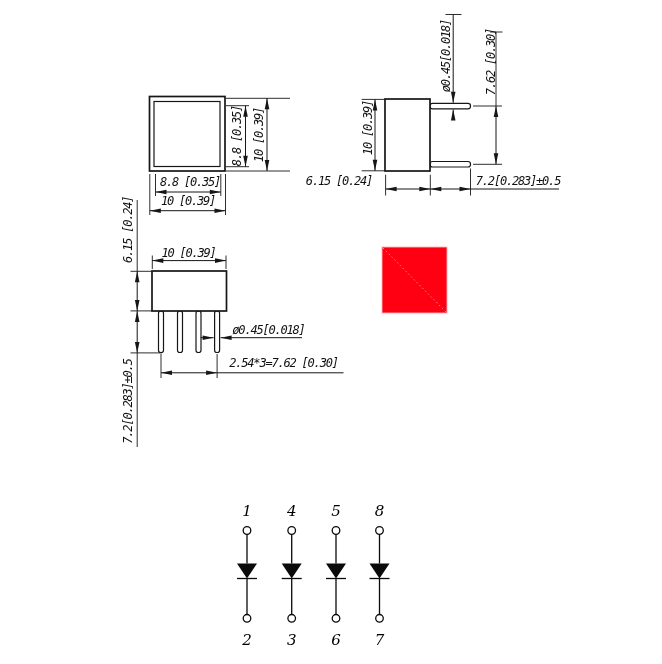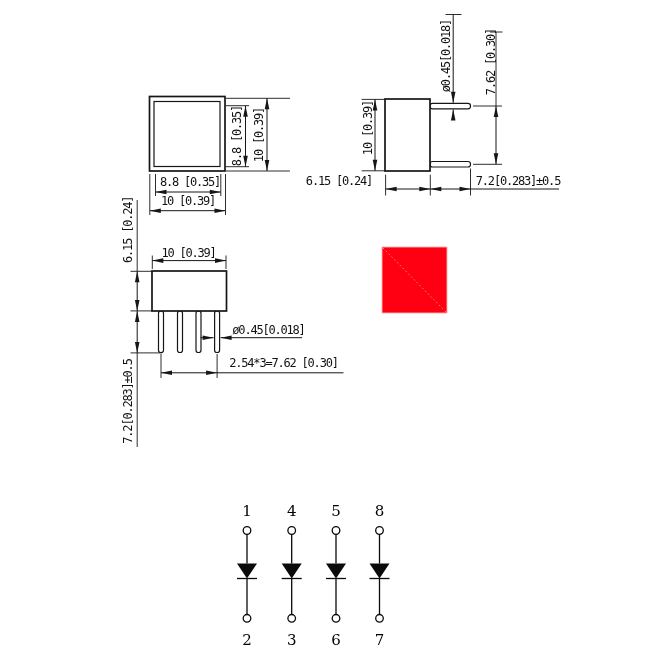--- a/index.html
+++ b/index.html
@@ -1,16 +1,16 @@
 <!DOCTYPE html>
 <html><head>
 <meta charset="utf-8">
 <style>
   html,body{margin:0;padding:0;background:#fff;}
-  .stage{position:relative;width:662px;height:664px;background:#fff;overflow:hidden;}
+  .stage{position:relative;width:662px;height:664px;background:#fff;overflow:hidden;font-style:italic;}
   .dim{stroke:#161616;stroke-width:1;fill:none;}
   .thin{stroke:#161616;stroke-width:0.9;fill:none;}
   .thick{stroke:#161616;stroke-width:1.7;fill:#fff;}
   .mid{stroke:#161616;stroke-width:1.2;fill:#fff;}
   .schem{stroke:#0a0a0a;stroke-width:1.3;fill:none;}
   .dimtxt{font-family:"DejaVu Sans Mono",monospace;font-size:12px;letter-spacing:-1.2px;fill:#111;}
   .pintxt{font-family:"DejaVu Serif",serif;font-size:15px;fill:#000;}
   text{user-select:none;}
 </style>
 </head>

